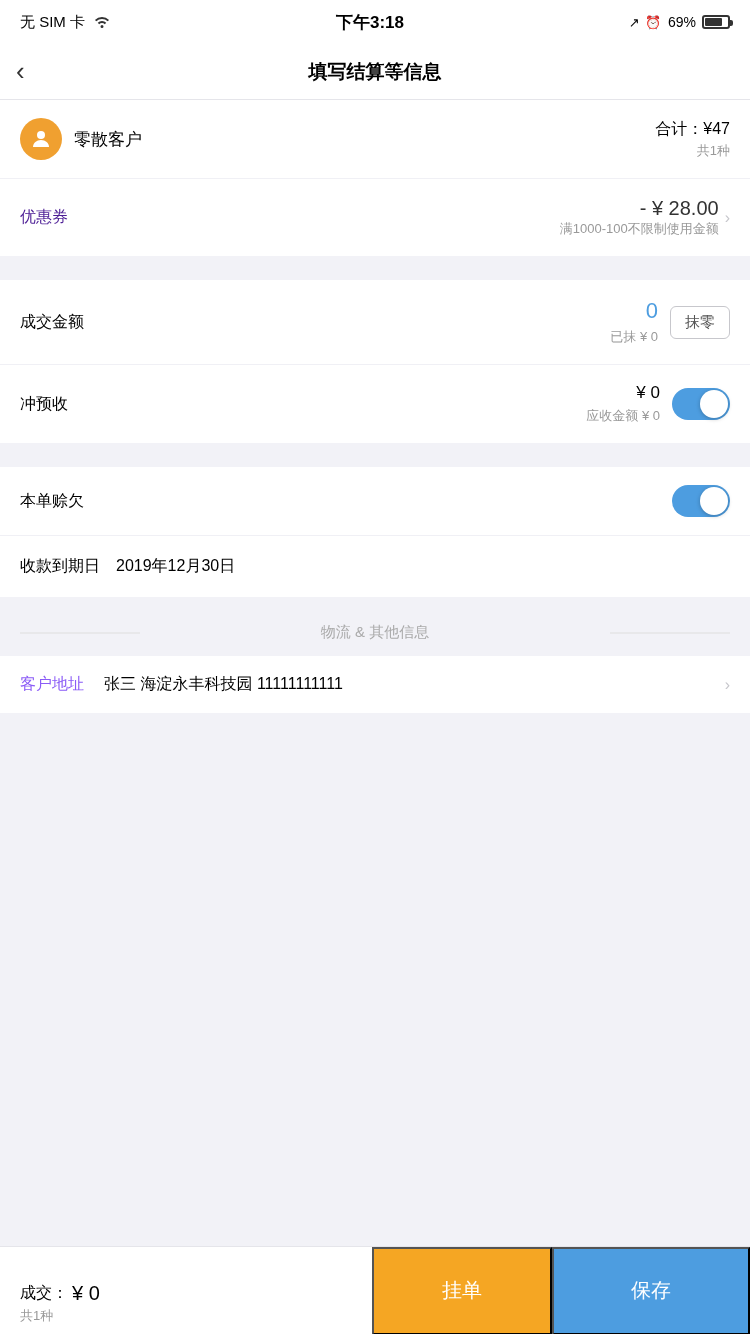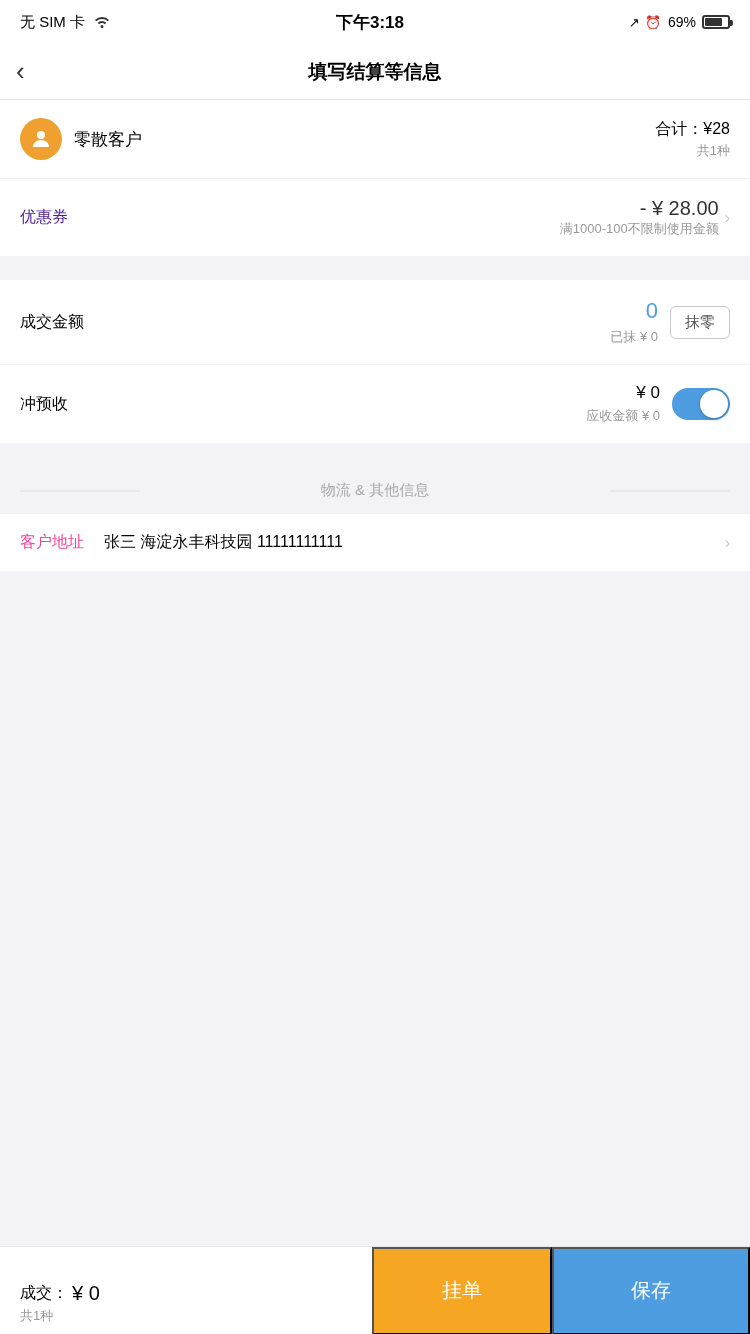--- a/index.html
+++ b/index.html
@@ -188,21 +188,21 @@
     }
     .section-header::after { left: auto; right: 20px; }
 
     
     .address-row {
       display: flex;
       align-items: center;
       padding: 18px 20px;
       gap: 20px;
     }
-    .address-label { font-size: 16px; color: #ec4899; flex-shrink: 0; }
+    .address-label { font-size: 16px; color: #8b5cf6; flex-shrink: 0; }
     .address-value { font-size: 16px; color: #000; flex: 1; }
 
     
     .empty-space { height: 120px; background: #f2f2f7; }
 
     
     .bottom-bar {
       position: fixed;
       bottom: 0;
       width: 750px;
@@ -268,21 +268,21 @@
       <div class="customer-left">
         <div class="avatar">
           <svg width="24" height="24" viewBox="0 0 24 24" fill="white">
             <circle cx="12" cy="8" r="4"></circle>
             <path d="M4 20c0-4 3.6-7 8-7s8 3 8 7"></path>
           </svg>
         </div>
         <span class="customer-name">零散客户</span>
       </div>
       <div class="customer-right">
-        <div class="total-label">合计：¥28</div>
+        <div class="total-label">合计：¥47</div>
         <div class="total-sub">共1种</div>
       </div>
     </div>
 
     <div class="coupon-row">
       <span class="coupon-label">优惠券</span>
       <div class="coupon-right">
         <div>
           <div class="coupon-amount">- ¥ 28.00</div>
           <div class="coupon-desc">满1000-100不限制使用金额</div>
@@ -316,20 +316,35 @@
         </div>
         <div class="toggle">
           <div class="toggle-knob"></div>
         </div>
       </div>
     </div>
   </div>
 
   <div class="divider"></div>
 
+  <div class="section">
+    <div class="form-row">
+      <span class="form-label">本单赊欠</span>
+      <div class="form-right">
+        <div class="toggle">
+          <div class="toggle-knob"></div>
+        </div>
+      </div>
+    </div>
+
+    <div class="date-row">
+      <span class="date-label">收款到期日</span>
+      <span class="date-value">2019年12月30日</span>
+    </div>
+  </div>
 
   <div class="section-header">
     <span>物流 &amp; 其他信息</span>
   </div>
 
   <div class="section">
     <div class="address-row">
       <span class="address-label">客户地址</span>
       <span class="address-value">张三 海淀永丰科技园 11111111111</span>
       <span class="chevron">›</span>

